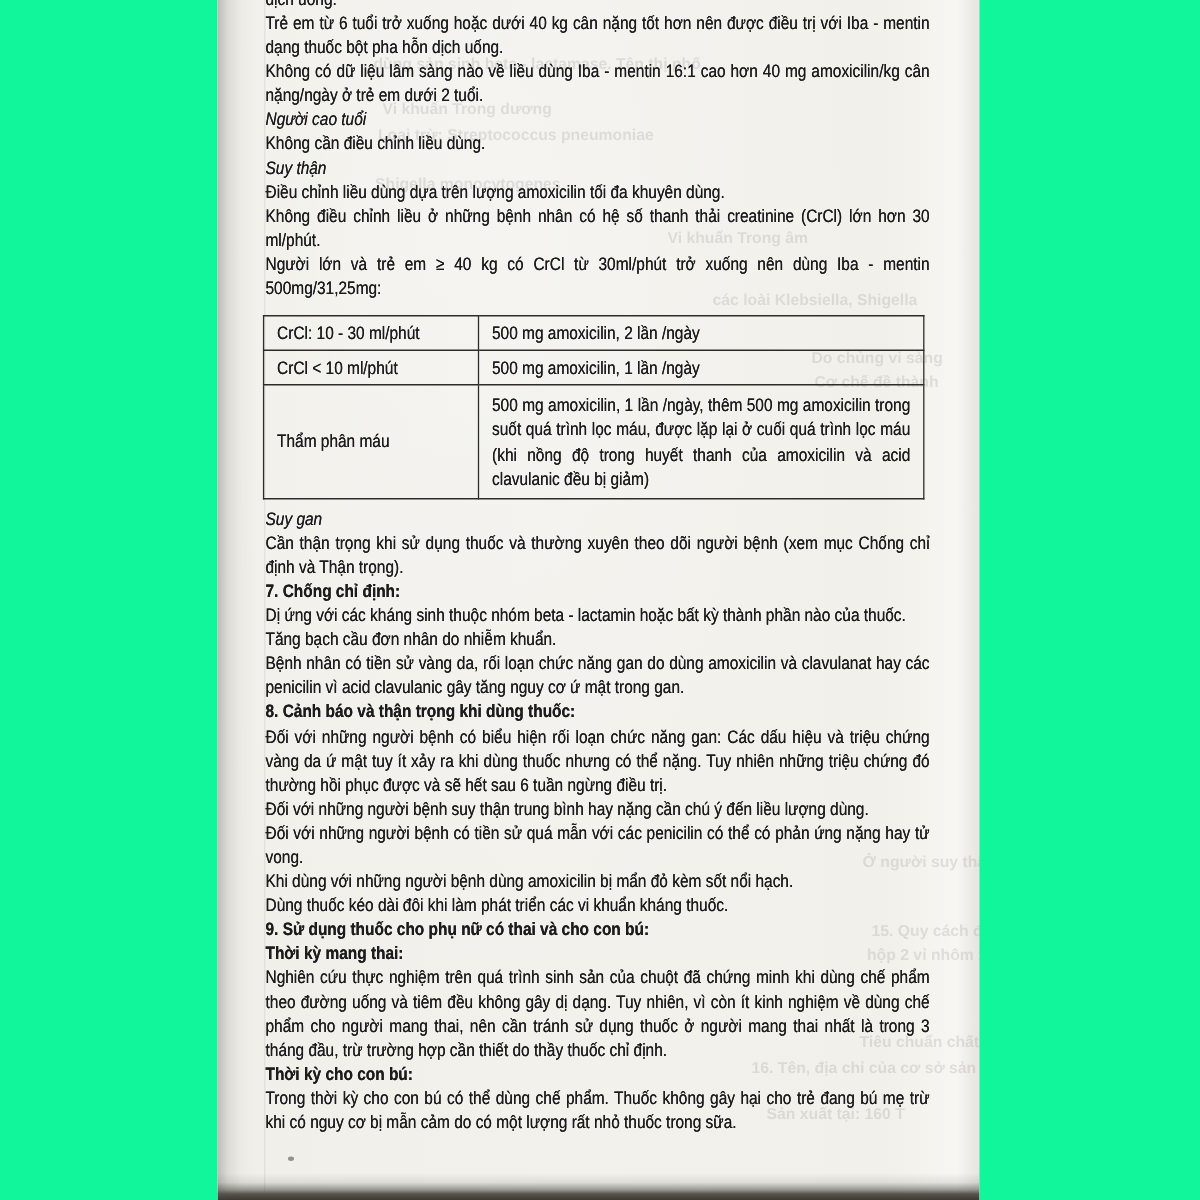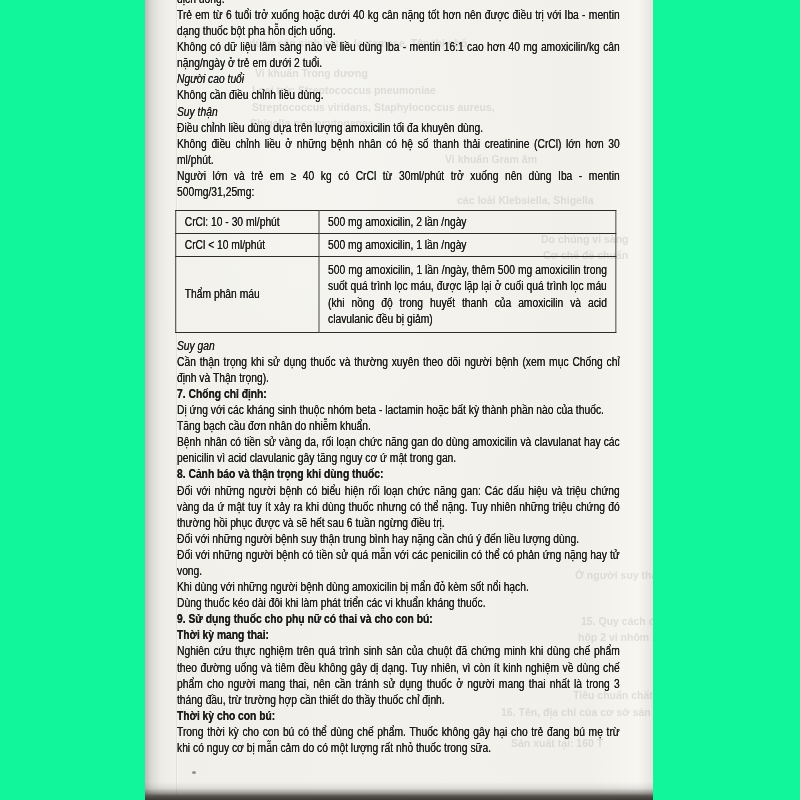--- a/index.html
+++ b/index.html
@@ -90,26 +90,25 @@
 </style>
 </head>
 <body>
 
 <div class="stage" style="background: rgb(17, 246, 155);">
   <div class="paper">
     <div class="bleed-layer" id="bleed-layer" style="color: rgb(111, 109, 104);">
         <span class="bleed" style="left: 104px; top: 36px;">dùng sản sinh beta - lactamase. Tên thị phố</span>
         <span class="bleed" style="left: 110px; top: 66px;">Vi khuẩn Trong dương</span>
         <span class="bleed" style="left: 107px; top: 83px;">Loại trừ: Streptococcus pneumoniae</span>
-        <span class="bleed" style="left: 107px; top: 100px;">Streptococcus viridans, Staphylococcus aureus,</span>
         <span class="bleed" style="left: 105px; top: 116px;">Shigella monocytogenes</span>
-        <span class="bleed" style="left: 300px; top: 152px;">Vi khuẩn Gram âm</span>
-        <span class="bleed" style="left: 312px; top: 193px; text-align: center;">các loài Klebsiella, Shigella</span>
+        <span class="bleed" style="left: 300px; top: 152px;">Vi khuẩn Trong âm</span>
+        <span class="bleed" style="left: 330px; top: 193px; text-align: center;">các loài Klebsiella, Shigella</span>
         <span class="bleed" style="left: 396px; top: 232px;">Do chủng vi sàng</span>
-        <span class="bleed" style="left: 398px; top: 248px;">Cơ chế đề chuẩn</span>
+        <span class="bleed" style="left: 398px; top: 248px;">Cơ chế đề thành</span>
         <span class="bleed" style="left: 430px; top: 568px;">Ở người suy thận, nồng độ</span>
         <span class="bleed" style="left: 436px; top: 614px;">15. Quy cách đóng gói</span>
         <span class="bleed" style="left: 433px; top: 630px;">hộp 2 vỉ nhôm x 7 viên</span>
         <span class="bleed" style="left: 428px; top: 688px;">Tiêu chuẩn chất lượng</span>
         <span class="bleed" style="left: 356px; top: 705px;">16. Tên, địa chỉ của cơ sở sản xuất thuốc</span>
         <span class="bleed" style="left: 366px; top: 736px;">Sản xuất tại: 160 T</span>
       </div>
     <div class="edge-left"></div>
     <div class="crease"></div>
     <div class="content" id="doc-flow" style="color: rgb(28, 28, 28);">

